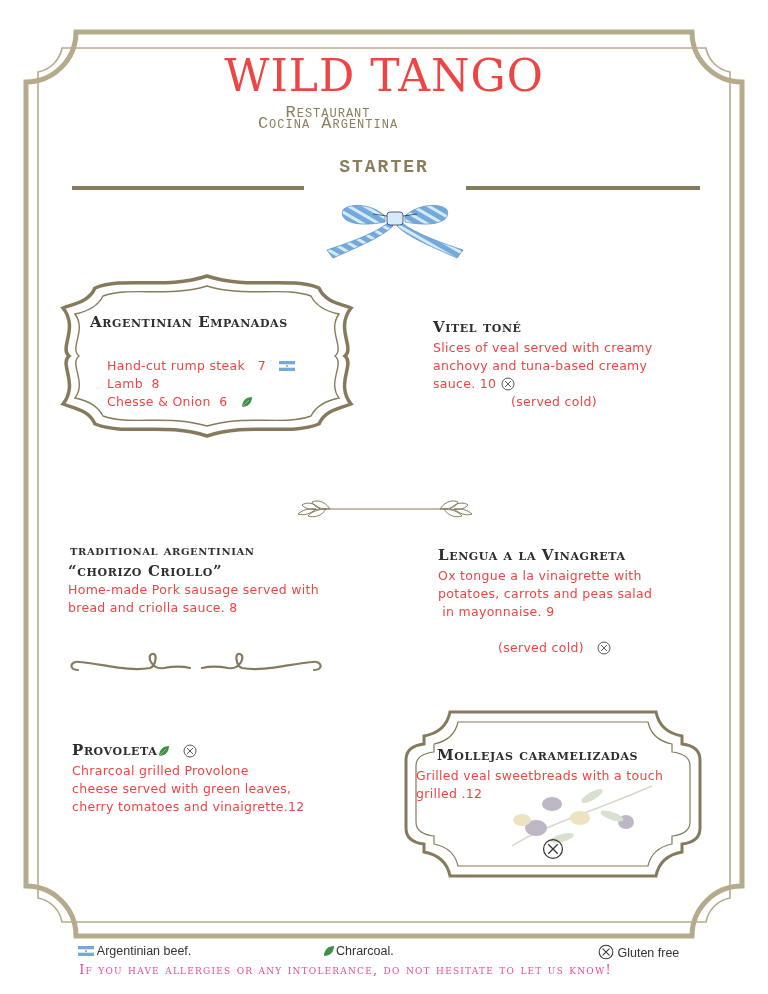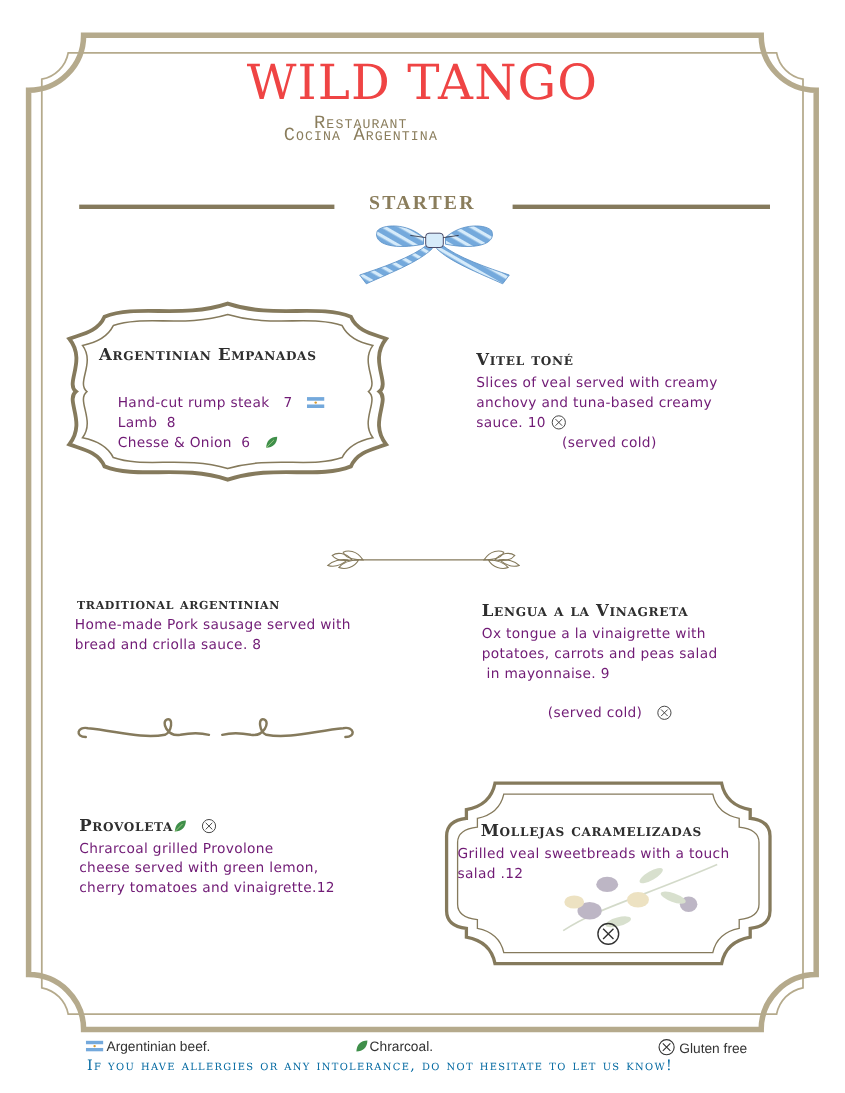--- a/index.html
+++ b/index.html
@@ -9,36 +9,36 @@
   svg { display: block; }
   .frame { left: 0; top: 0; width: 768px; height: 994px; }
 
   .title { left: 0; width: 768px; top: 50px; text-align: center;
            font-family: "DejaVu Serif", serif; font-size: 44px; letter-spacing: 1px;
            color: #ef4444; font-weight: normal; }
   .subtitle { left: 0; width: 656px; text-align: center; font-family: Liberation Mono, monospace;
               font-variant: small-caps; color: #8a7d5c; font-size: 17px; letter-spacing: 1px; }
 
   .section-line { height: 4px; background: #857a5c; top: 186px; }
-  .section-title { left: 300px; width: 168px; top: 174px; text-align: center;
-                   font-family: Liberation Serif, serif; font-weight: bold; font-size: 18px;
+  .section-title { left: 300px; width: 168px; top: 157px; text-align: center;
+                   font-family: Liberation Mono, monospace; font-weight: bold; font-size: 18px;
                    letter-spacing: 2px; color: #8a7d5c; }
 
   .dish-title { font-family: "DejaVu Serif", serif; font-weight: bold; font-variant: small-caps;
                 color: #2e2e2e; font-size: 15px; letter-spacing: 0.6px; white-space: nowrap; }
   .desc { font-family: "DejaVu Sans", sans-serif; font-size: 12.5px; line-height: 18px;
-          color: #701a75; letter-spacing: 0.3px; white-space: nowrap; }
+          color: #ef4444; letter-spacing: 0.3px; white-space: nowrap; }
 
   .gf-icon { display: inline-block; width: 14px; height: 14px; vertical-align: -3px; }
   .veg-icon { display: inline-block; width: 14px; height: 14px; vertical-align: -3px; }
   .flag-icon { display: inline-block; width: 16px; height: 10px; vertical-align: -1px; }
 
   .legend { top: 944px; font-family: "Liberation Sans", sans-serif; font-size: 12.5px; color: #333; white-space: nowrap; }
   .notice { left: 0; width: 691px; top: 962px; text-align: center; font-family: "DejaVu Serif", serif;
-            font-variant: small-caps; color: #0369a1; font-size: 13px; letter-spacing: 1.2px; }
+            font-variant: small-caps; color: #ec4899; font-size: 13px; letter-spacing: 1.2px; }
 </style>
 </head>
 <body>
 
 <svg class="abs frame" width="768" height="994" viewBox="0 0 768 994">
 
   <path d="M76 32 L692 32 A50 50 0 0 0 742 82 L742 886 A50 50 0 0 0 692 936 L76 936 A50 50 0 0 0 26 886 L26 82 A50 50 0 0 0 76 32 Z" fill="none" stroke="#b5aa8c" stroke-width="5"></path>
 
   <path d="M62 48 L706 48 A30 30 0 0 0 730 72 L730 898 A30 30 0 0 0 706 922 L62 922 A30 30 0 0 0 38 898 L38 72 A30 30 0 0 0 62 48 Z" fill="none" stroke="#b5aa8c" stroke-width="1.6"></path>
 </svg>
@@ -117,20 +117,21 @@
       <path d="M20 13 C14 18,8 20,2 18 C6 14,14 12,20 13 Z"></path>
     <path d="M144 13 C150 4,158 4,162 6 C160 12,152 13,144 13 Z"></path>
       <path d="M154 13 C160 6,168 6,172 9 C168 14,160 14,154 13 Z"></path>
     <path d="M148 13 C152 20,160 22,166 20 C162 15,154 13,148 13 Z"></path>
       <path d="M158 13 C164 18,170 20,176 18 C172 14,164 12,158 13 Z"></path>
   </g>
 </svg>
 
 <div class="abs" style="left:70px; top:542px;">
   <div class="dish-title" style="font-size:14px;">traditional argentinian</div>
+  <div class="dish-title" style="margin-top:4px; margin-left:-2px;">“chorizo Criollo”</div>
   <div class="desc" style="margin-top:1px; margin-left:-2px;">Home-made Pork sausage served with</div>
   <div class="desc" style="margin-left:-2px;">bread and  criolla sauce.  8</div>
 </div>
 
 <div class="abs" style="left:438px; top:546px;">
   <div class="dish-title">Lengua a la Vinagreta</div>
   <div class="desc" style="margin-top:3px;">Ox tongue a la vinaigrette with</div>
   <div class="desc">potatoes, carrots and peas salad</div>
   <div class="desc" style="white-space:pre;"> in mayonnaise. 9</div>
   <div class="desc" style="padding-left:60px; margin-top:18px;">
@@ -153,21 +154,21 @@
   <div class="dish-title">
     <span>Provoleta</span><svg class="veg-icon" viewBox="0 0 14 14">
         <path d="M2 12 C2 6,6 2,12 2 C12 8,8 12,2 12 Z" fill="#3f8f4a"></path>
         <path d="M2 12 L9 5" stroke="#a8d08d" stroke-width="0.8"></path>
       </svg>&nbsp;&nbsp;<svg class="gf-icon" viewBox="0 0 14 14">
         <circle cx="7" cy="7" r="6" fill="none" stroke="#444" stroke-width="0.9"></circle>
         <path d="M4 4 L10 10 M10 4 L4 10" stroke="#444" stroke-width="0.9"></path>
       </svg>
   </div>
   <div class="desc" style="margin-top:3px;">Chrarcoal grilled Provolone</div>
-  <div class="desc">cheese served with green lemon,</div>
+  <div class="desc">cheese served with green leaves,</div>
   <div class="desc">cherry tomatoes and vinaigrette.12</div>
 </div>
 
 <div class="abs" style="left:402px; top:708px; width:302px; height:172px;">
   <svg class="abs" style="left:0; top:0;" width="302" height="172" viewBox="0 0 302 172">
     <path d="M48 4 L254 4 Q258 24 280 28 L280 36 Q298 38 298 52 L298 120 Q298 134 280 136 L280 144 Q258 148 254 168 L48 168 Q44 148 22 144 L22 136 Q4 134 4 120 L4 52 Q4 38 22 36 L22 28 Q44 24 48 4 Z" fill="none" stroke="#857a5c" stroke-width="3"></path>
     <path d="M56 14 L246 14 Q250 32 270 36 L270 44 Q288 46 288 58 L288 114 Q288 126 270 128 L270 136 Q250 140 246 158 L56 158 Q52 140 32 136 L32 128 Q14 126 14 114 L14 58 Q14 46 32 44 L32 36 Q52 32 56 14 Z" fill="none" stroke="#857a5c" stroke-width="1.2"></path>
   </svg>
 
   <svg class="abs" style="left:100px; top:68px;" width="160" height="80" viewBox="0 0 160 80" opacity="0.45">
@@ -177,21 +178,21 @@
     <ellipse cx="78" cy="42" rx="10" ry="7" fill="#d8c07a"></ellipse>
     <ellipse cx="20" cy="44" rx="9" ry="6" fill="#d8c07a"></ellipse>
     <ellipse cx="124" cy="46" rx="8" ry="7" fill="#6f5f7f"></ellipse>
     <ellipse cx="90" cy="20" rx="12" ry="4" fill="#a9bc94" transform="rotate(-30 90 20)"></ellipse>
     <ellipse cx="110" cy="40" rx="12" ry="4" fill="#a9bc94" transform="rotate(20 110 40)"></ellipse>
     <ellipse cx="60" cy="62" rx="12" ry="4" fill="#a9bc94" transform="rotate(-15 60 62)"></ellipse>
   </svg>
   <div class="abs dish-title" style="left:35px; top:38px;">Mollejas caramelizadas</div>
   <div class="abs" style="left:14px; top:59px;">
     <div class="desc">Grilled veal sweetbreads with a touch</div>
-    <div class="desc">salad .12</div>
+    <div class="desc">grilled .12</div>
   </div>
   <svg class="abs" style="left:140px; top:130px;" width="22" height="22" viewBox="0 0 14 14">
       <circle cx="7" cy="7" r="6" fill="none" stroke="#333" stroke-width="0.8"></circle>
       <path d="M4 4 L10 10 M10 4 L4 10" stroke="#333" stroke-width="0.8"></path>
     </svg>
 </div>
 
 <div class="abs legend" style="left:78px;">
   <svg class="flag-icon" viewBox="0 0 16 10">
       <rect width="16" height="10" fill="#fff"></rect>

